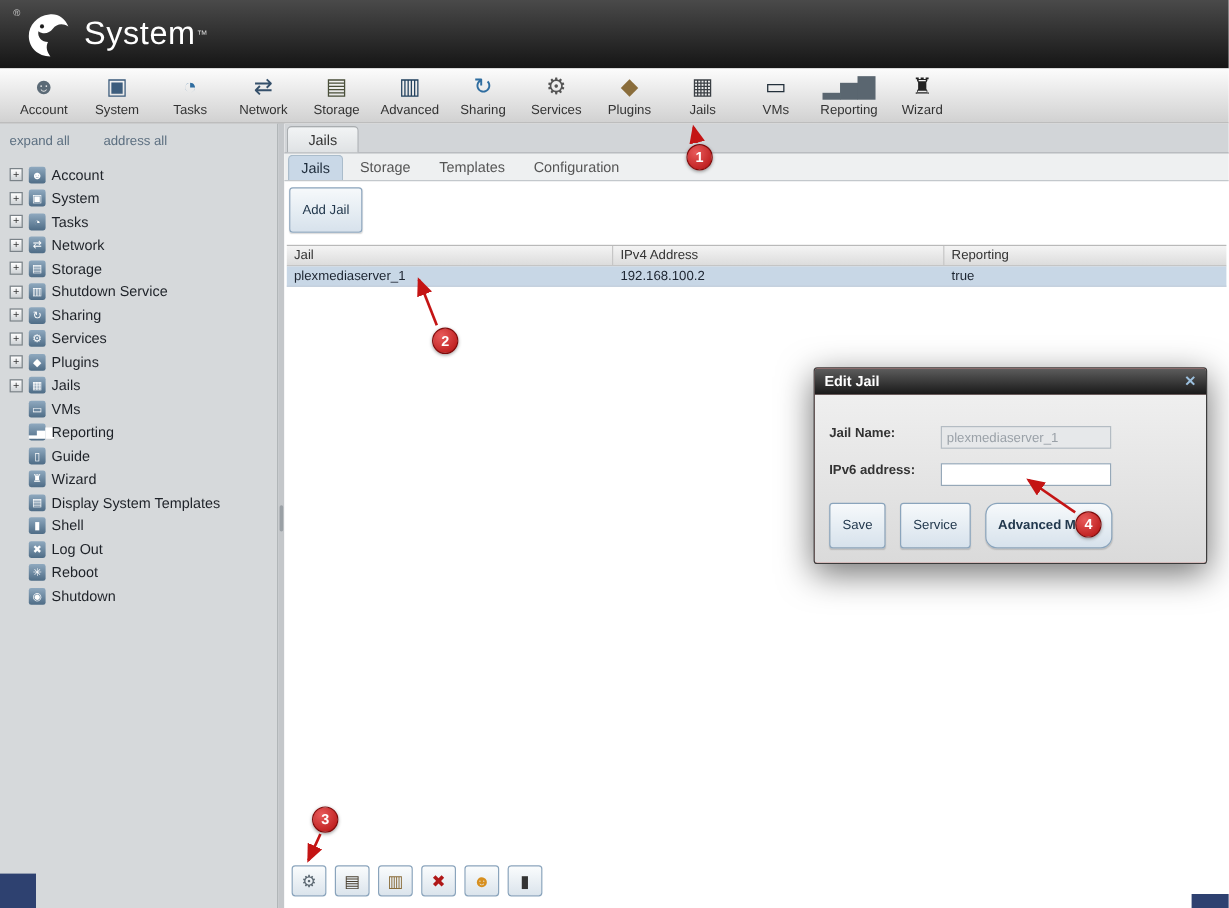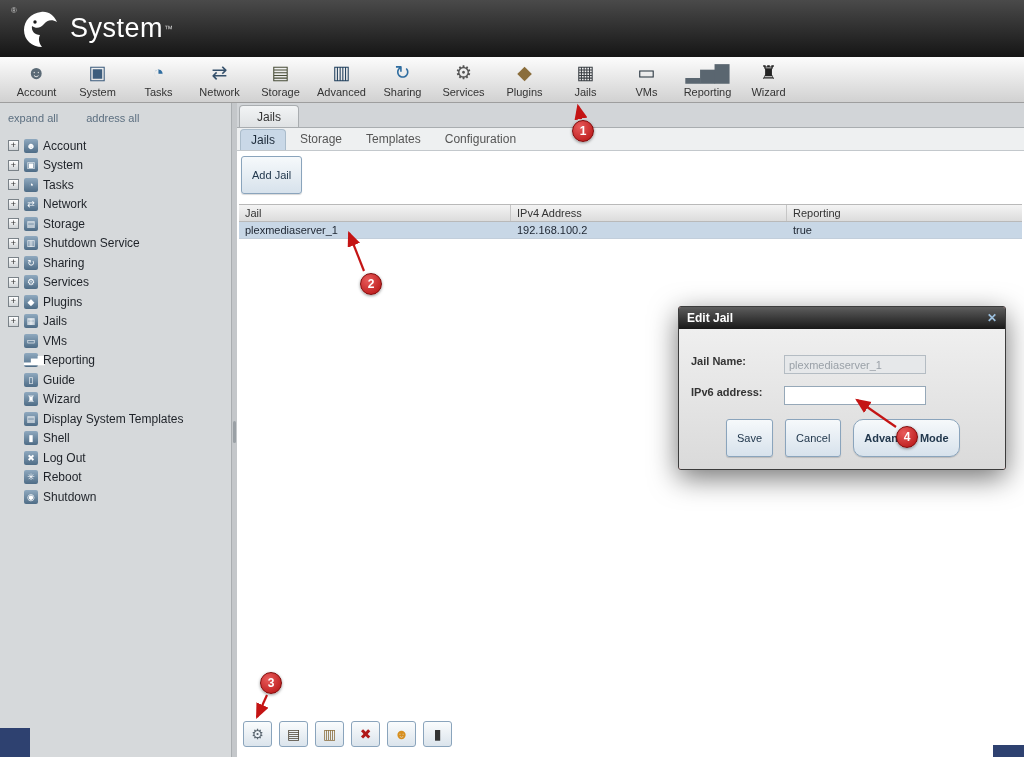--- a/index.html
+++ b/index.html
@@ -92,21 +92,21 @@
     font-size:12px; font-weight:bold; display:flex; align-items:center; padding:0 8px; cursor:move; }
   .dialog-title-text { flex:1; }
   .dialog-close { color:#9cc0de; font-size:12px; cursor:pointer; }
   .dialog-body { padding:26px 12px 12px; background:linear-gradient(#efefef,#dadada); }
   .form-row { display:flex; align-items:flex-start; margin-bottom:12px; }
   .form-label { width:93px; font-size:11px; font-weight:bold; color:#333; }
   .form-input { width:142px; height:19px; border:1px solid #96a8b8; font-size:11px;
     padding:1px 4px; font-family:"Liberation Sans", sans-serif; background:#fff; color:#111; }
   .form-input.focused { border-color:#5b84a8; }
   .form-input.disabled { background:#e6e8ea; color:#9aa1a8; border-color:#b4bcc3; }
-  .dialog-buttons { display:flex; gap:12px; margin-top:14px;margin-left:35px; }
+  .dialog-buttons { display:flex; gap:12px; margin-top:14px; }
   .btn.bold { font-weight:bold;border-radius:10px; }
 
   
   .footer-accent-left { position:absolute; left:0; top:728px; width:30px; height:29px; background:#2e4170; }
   .footer-accent-right { position:absolute; left:993px; top:745px; width:31px; height:12px; background:#2e4170; }
 
   
   .ann { position:absolute; width:22px; height:22px; border-radius:50%; z-index:60;
     background:radial-gradient(circle at 35% 30%, #e85b5b, #b30f0f); border:1px solid #7e0a0a;
     color:#fff; font-size:12px; font-weight:bold; display:flex; align-items:center; justify-content:center;
@@ -335,21 +335,21 @@
       <div class="form-row">
         <span class="form-label">Jail Name:</span>
         <input class="form-input disabled" readonly="" value="plexmediaserver_1" style="">
       </div>
       <div class="form-row">
         <span class="form-label">IPv6 address:</span>
         <input class="form-input" value="" style="">
       </div>
       <div class="dialog-buttons">
         <span class="btn">Save</span>
-        <span class="btn">Cancel</span>
+        <span class="btn">Service</span>
         <span class="btn bold">Advanced Mode</span>
       </div>
     </div>
   </div>
 
   <div class="footer-accent-left"></div>
   <div class="footer-accent-right"></div>
 
   <svg class="arrows">
     <defs>

